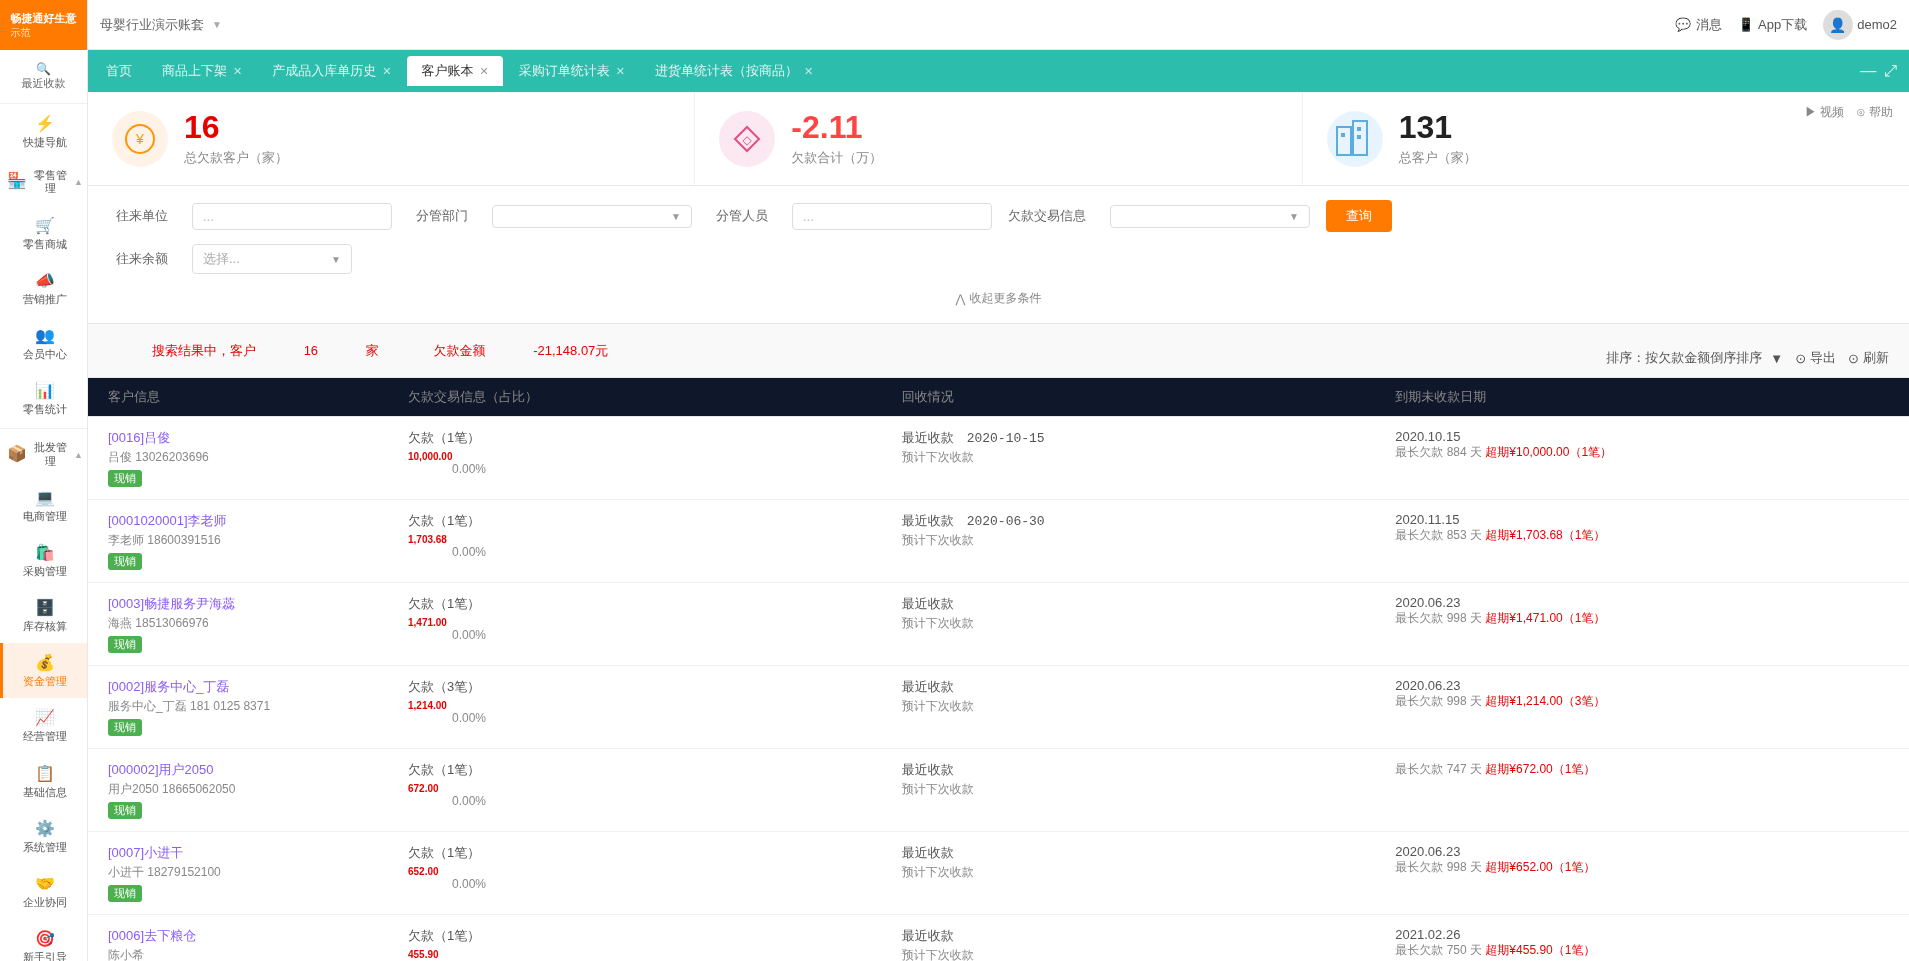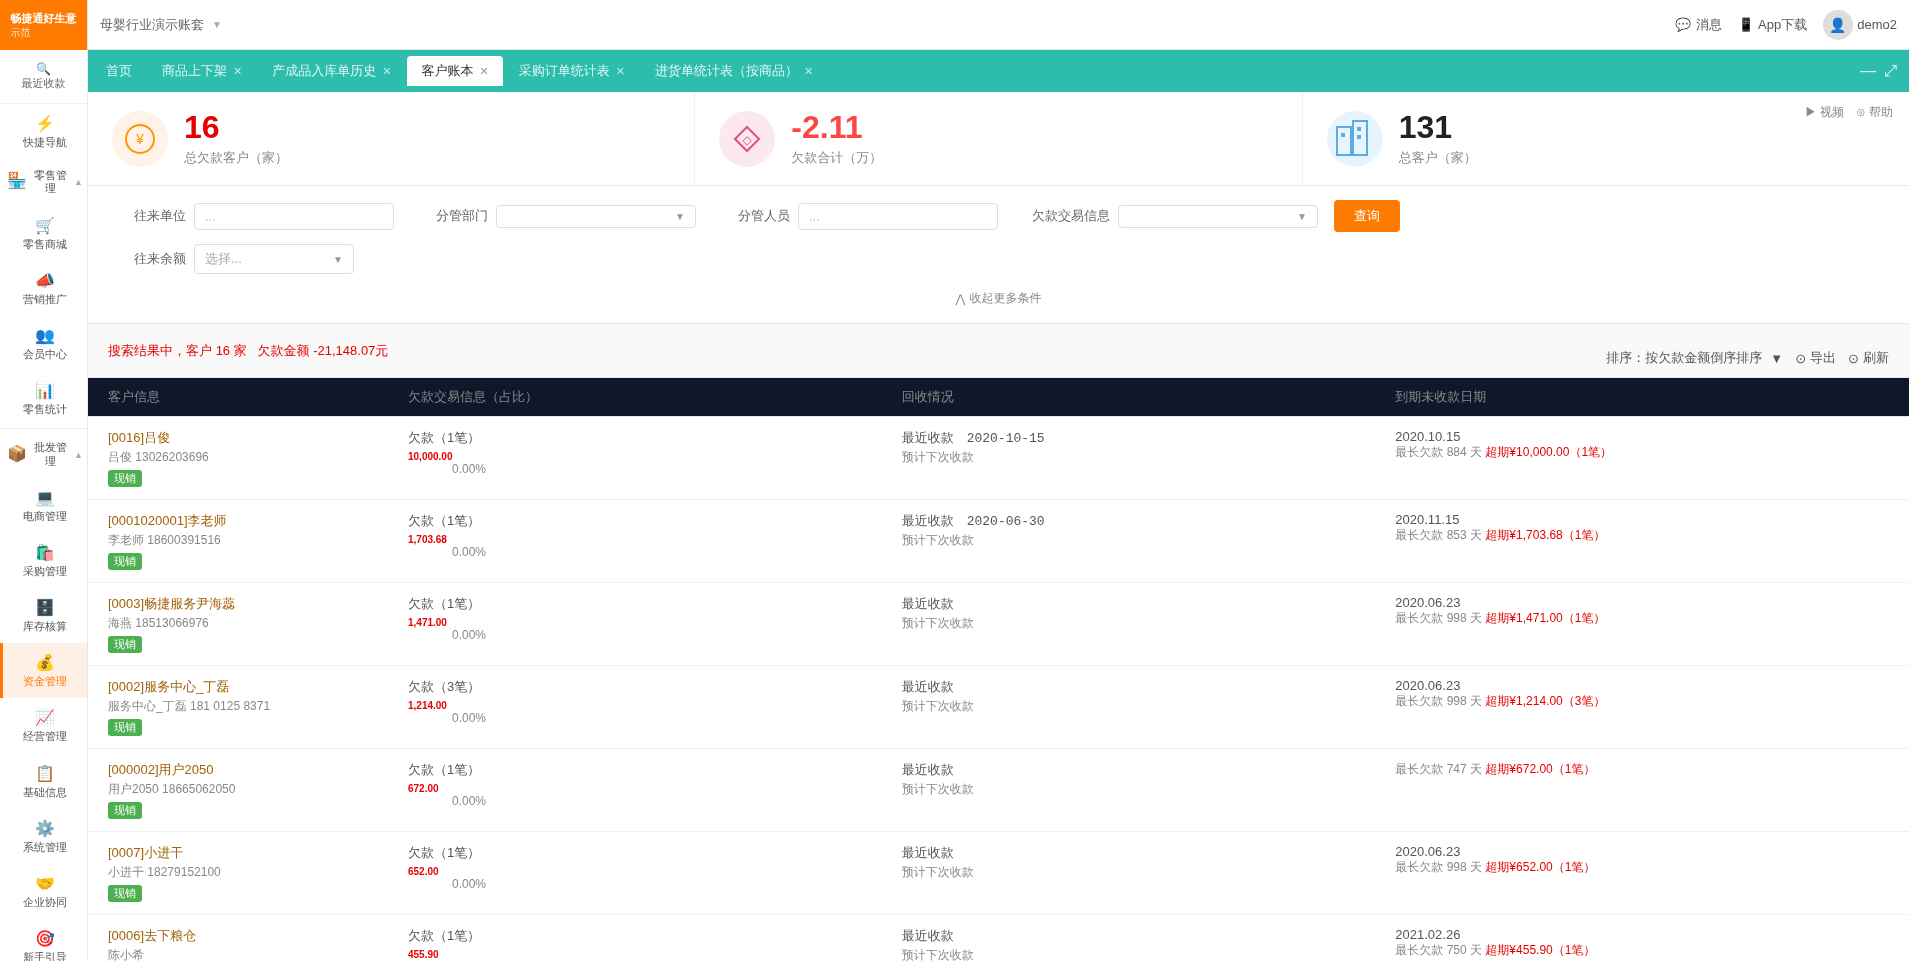--- a/index.html
+++ b/index.html
@@ -54,44 +54,44 @@
     .stat-number.red { color: #e60000; }
     .stat-number.negative { color: #ff4444; }
     .stat-number.black { color: #222; }
     .stat-label { font-size: 13px; color: #888; margin-top: 4px; }
     .stat-top-actions { position: absolute; top: 12px; right: 16px; display: flex; gap: 12px; font-size: 12px; color: #888; }
     .stat-action-link { cursor: pointer; color: #888; }
 
     
     .filter-area { background: #fff; padding: 14px 20px 8px; border-bottom: 1px solid #e8e8e8; }
     .filter-row { display: flex; align-items: center; gap: 16px; margin-bottom: 12px; flex-wrap: wrap; }
-    .filter-item { display: flex; align-items: center; gap: 8px; margin-left: 18px; }
+    .filter-item { display: flex; align-items: center; gap: 24px; }
     .filter-label { color: #666; font-size: 13px; white-space: nowrap; min-width: 60px; text-align: right; }
     .filter-input { border: 1px solid #ddd; border-radius: 4px; padding: 5px 10px; font-size: 13px; width: 200px; color: #333; outline: none; }
     .filter-dropdown { border: 1px solid #ddd; border-radius: 4px; padding: 5px 10px; font-size: 13px; width: 200px; background: #fff; display: flex; align-items: center; justify-content: space-between; cursor: pointer; }
     .dropdown-placeholder { color: #aaa; }
     .chevron-down { color: #999; font-size: 10px; }
     .btn-query { background: #ff7a00; color: #fff; border: none; border-radius: 4px; padding: 7px 20px; font-size: 13px; cursor: pointer; white-space: nowrap; }
     .collapse-bar { display: flex; justify-content: center; padding: 4px 0 8px; }
     .collapse-btn { background: none; border: none; color: #888; font-size: 12px; cursor: pointer; display: flex; align-items: center; gap: 4px; }
 
     
     .results-bar { background: #f9f9f9; padding: 10px 20px; display: flex; align-items: center; justify-content: space-between; border-bottom: 1px solid #e8e8e8; }
     .results-info { font-size: 13px; color: #555; }
-    .results-info span { color: #e60000; }
+    .results-info span { color: #e60000; margin-left: 44px; }
     .results-actions { display: flex; align-items: center; gap: 12px; font-size: 13px; color: #555; margin-top: 15px; }
     .sort-select { display: flex; align-items: center; gap: 4px; cursor: pointer; }
     .action-btn { display: flex; align-items: center; gap: 4px; cursor: pointer; color: #555; }
 
     
     .data-table { width: 100%; background: #fff; }
     .table-header { display: grid; grid-template-columns: 300px 1fr 1fr 1fr; background: #0f172a; border-bottom: 1px solid #e8e8e8; padding: 10px 20px; }
     .th { font-size: 13px; color: #888; font-weight: normal; }
     .table-row { display: grid; grid-template-columns: 300px 1fr 1fr 1fr; border-bottom: 1px solid #f0f0f0; padding: 12px 20px; align-items: start; background: #fff; }
-    .customer-name { color: #a16207; font-size: 13px; text-decoration: none; cursor: pointer; }
+    .customer-name { color: #8b5cf6; font-size: 13px; text-decoration: none; cursor: pointer; }
     .customer-sub { color: #888; font-size: 12px; margin-top: 2px; }
     .tag-green { display: inline-block; background: #4caf50; color: #fff; font-size: 11px; padding: 1px 6px; border-radius: 3px; margin-top: 4px; }
     .debt-amount { color: #e60000; font-size: 10px; font-weight: bold; margin-top: 4px; }
     .debt-info { font-size: 13px; color: #555; }
     .debt-ratio { color: #888; font-size: 12px; margin-left: 44px; }
     .payment-info { font-size: 13px; color: #555; font-family: Liberation Mono, monospace; }
     .payment-date { color: #888; font-size: 12px; margin-top: 2px; }
     .overdue-info { font-size: 13px; color: #555; }
     .overdue-amount { color: #e60000; font-size: 12px; cursor: pointer; }
     .overdue-days { color: #888; font-size: 12px; }

